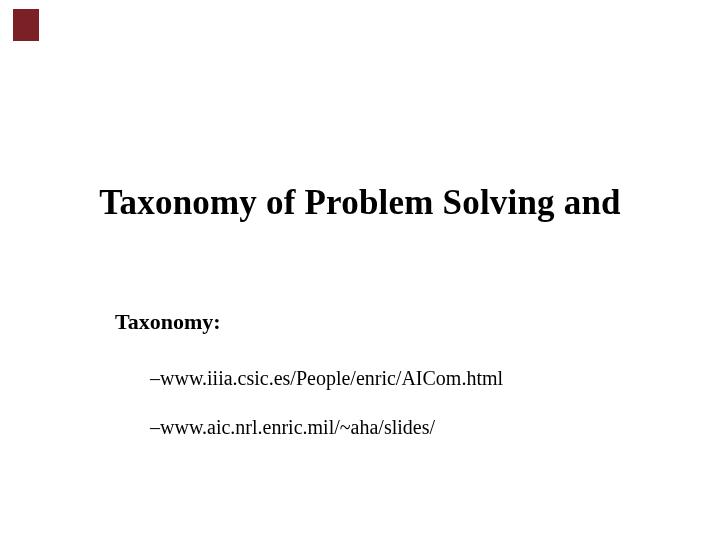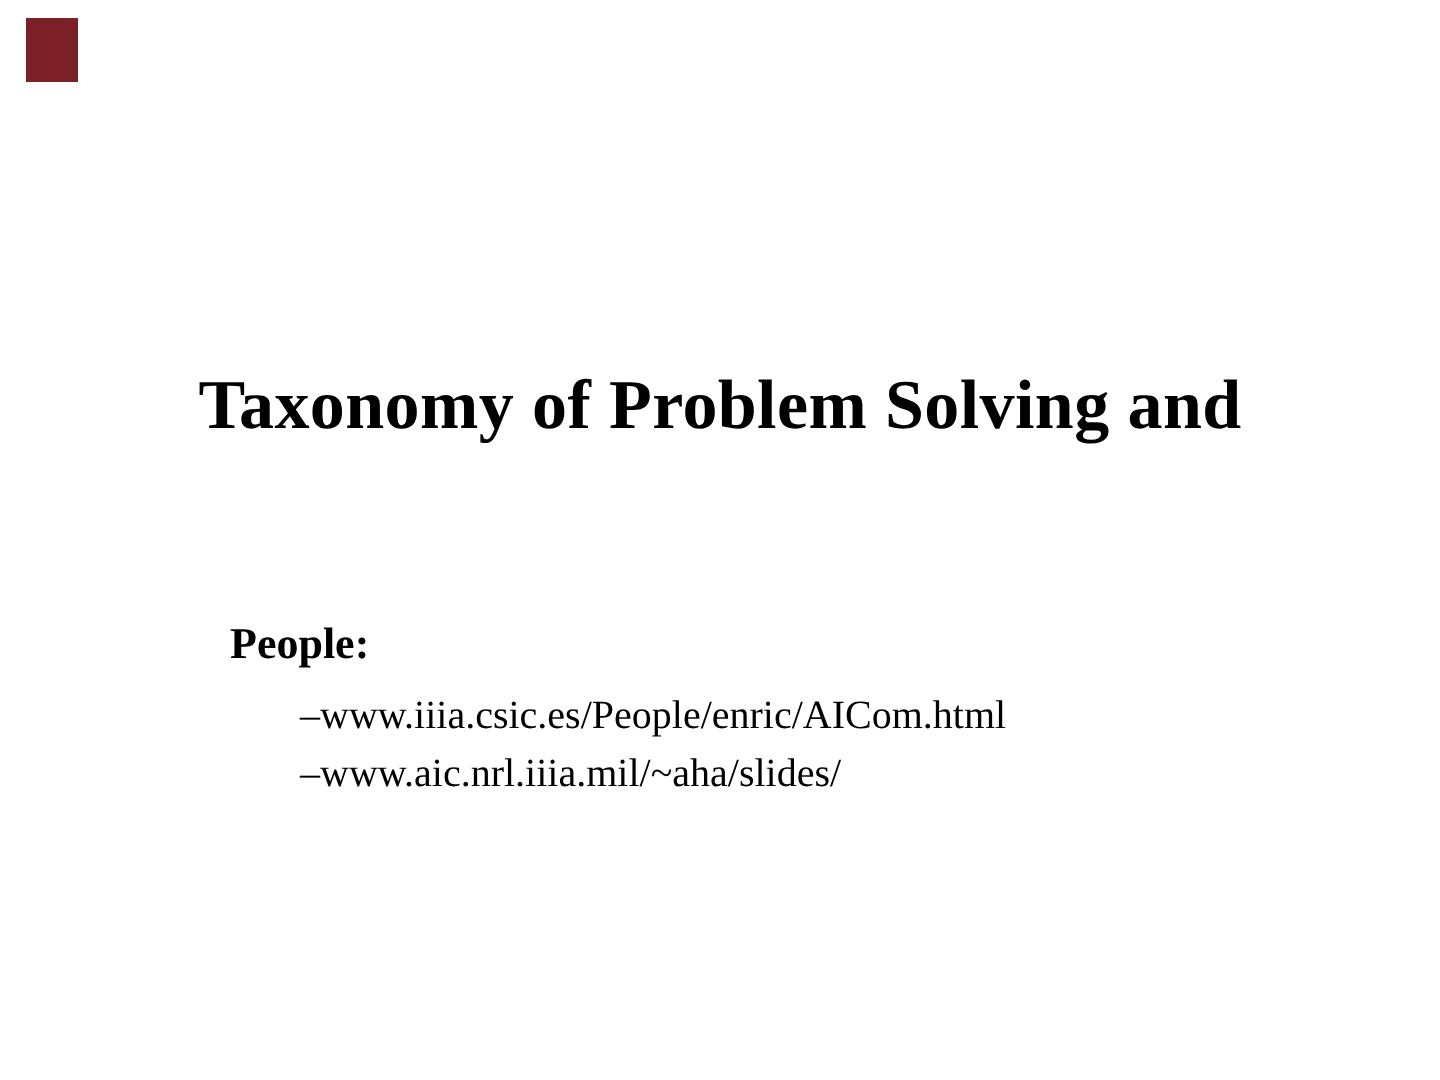--- a/index.html
+++ b/index.html
@@ -55,33 +55,34 @@
     left: 150px;
     top: 344px;
     margin: 0;
     padding: 0;
     list-style: none;
     font-size: 20px;
   }
   .sources-list li {
     line-height: 29px;
     white-space: nowrap;
+    margin-top: 20px;
   }
 </style>
 </head>
 <body>
 
 <div class="slide">
 
   <div class="corner-logo"></div>
 
   <div class="title">
     <div class="title-line">Taxonomy of Problem Solving and</div>
   </div>
 
-  <div class="sources-heading">People:</div>
+  <div class="sources-heading">Taxonomy:</div>
 
   <ul class="sources-list">
     <li>–www.iiia.csic.es/People/enric/AICom.html</li>
-    <li>–www.aic.nrl.iiia.mil/~aha/slides/</li>
+    <li>–www.aic.nrl.enric.mil/~aha/slides/</li>
   </ul>
 
 </div>
 
 </body></html>

